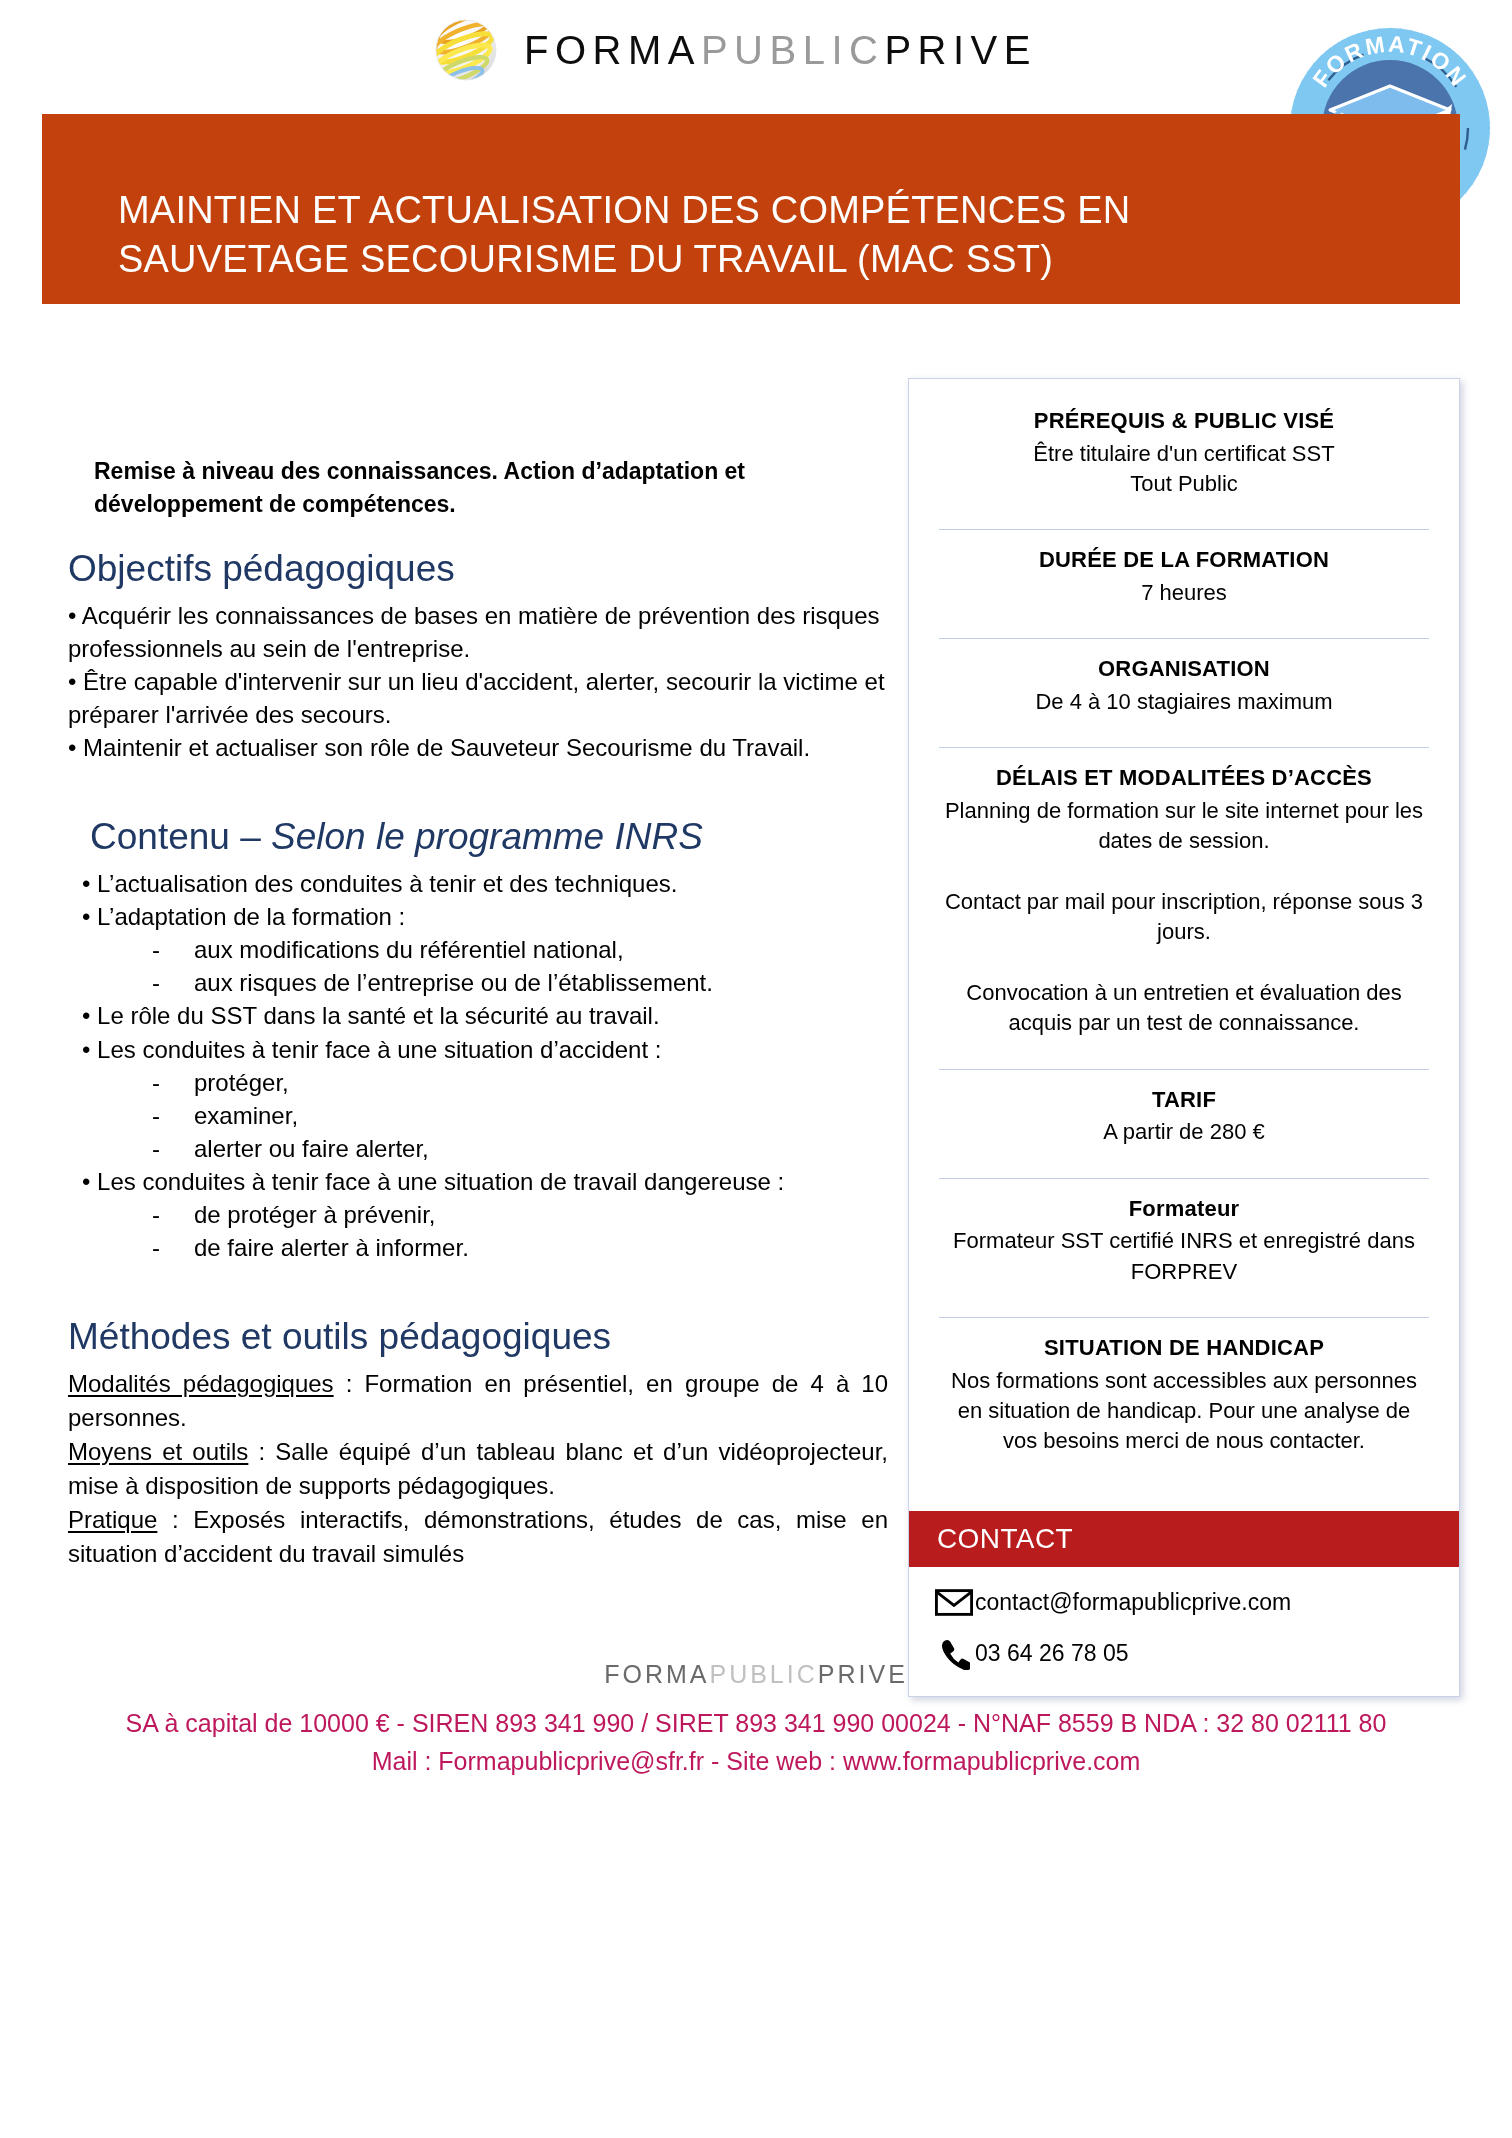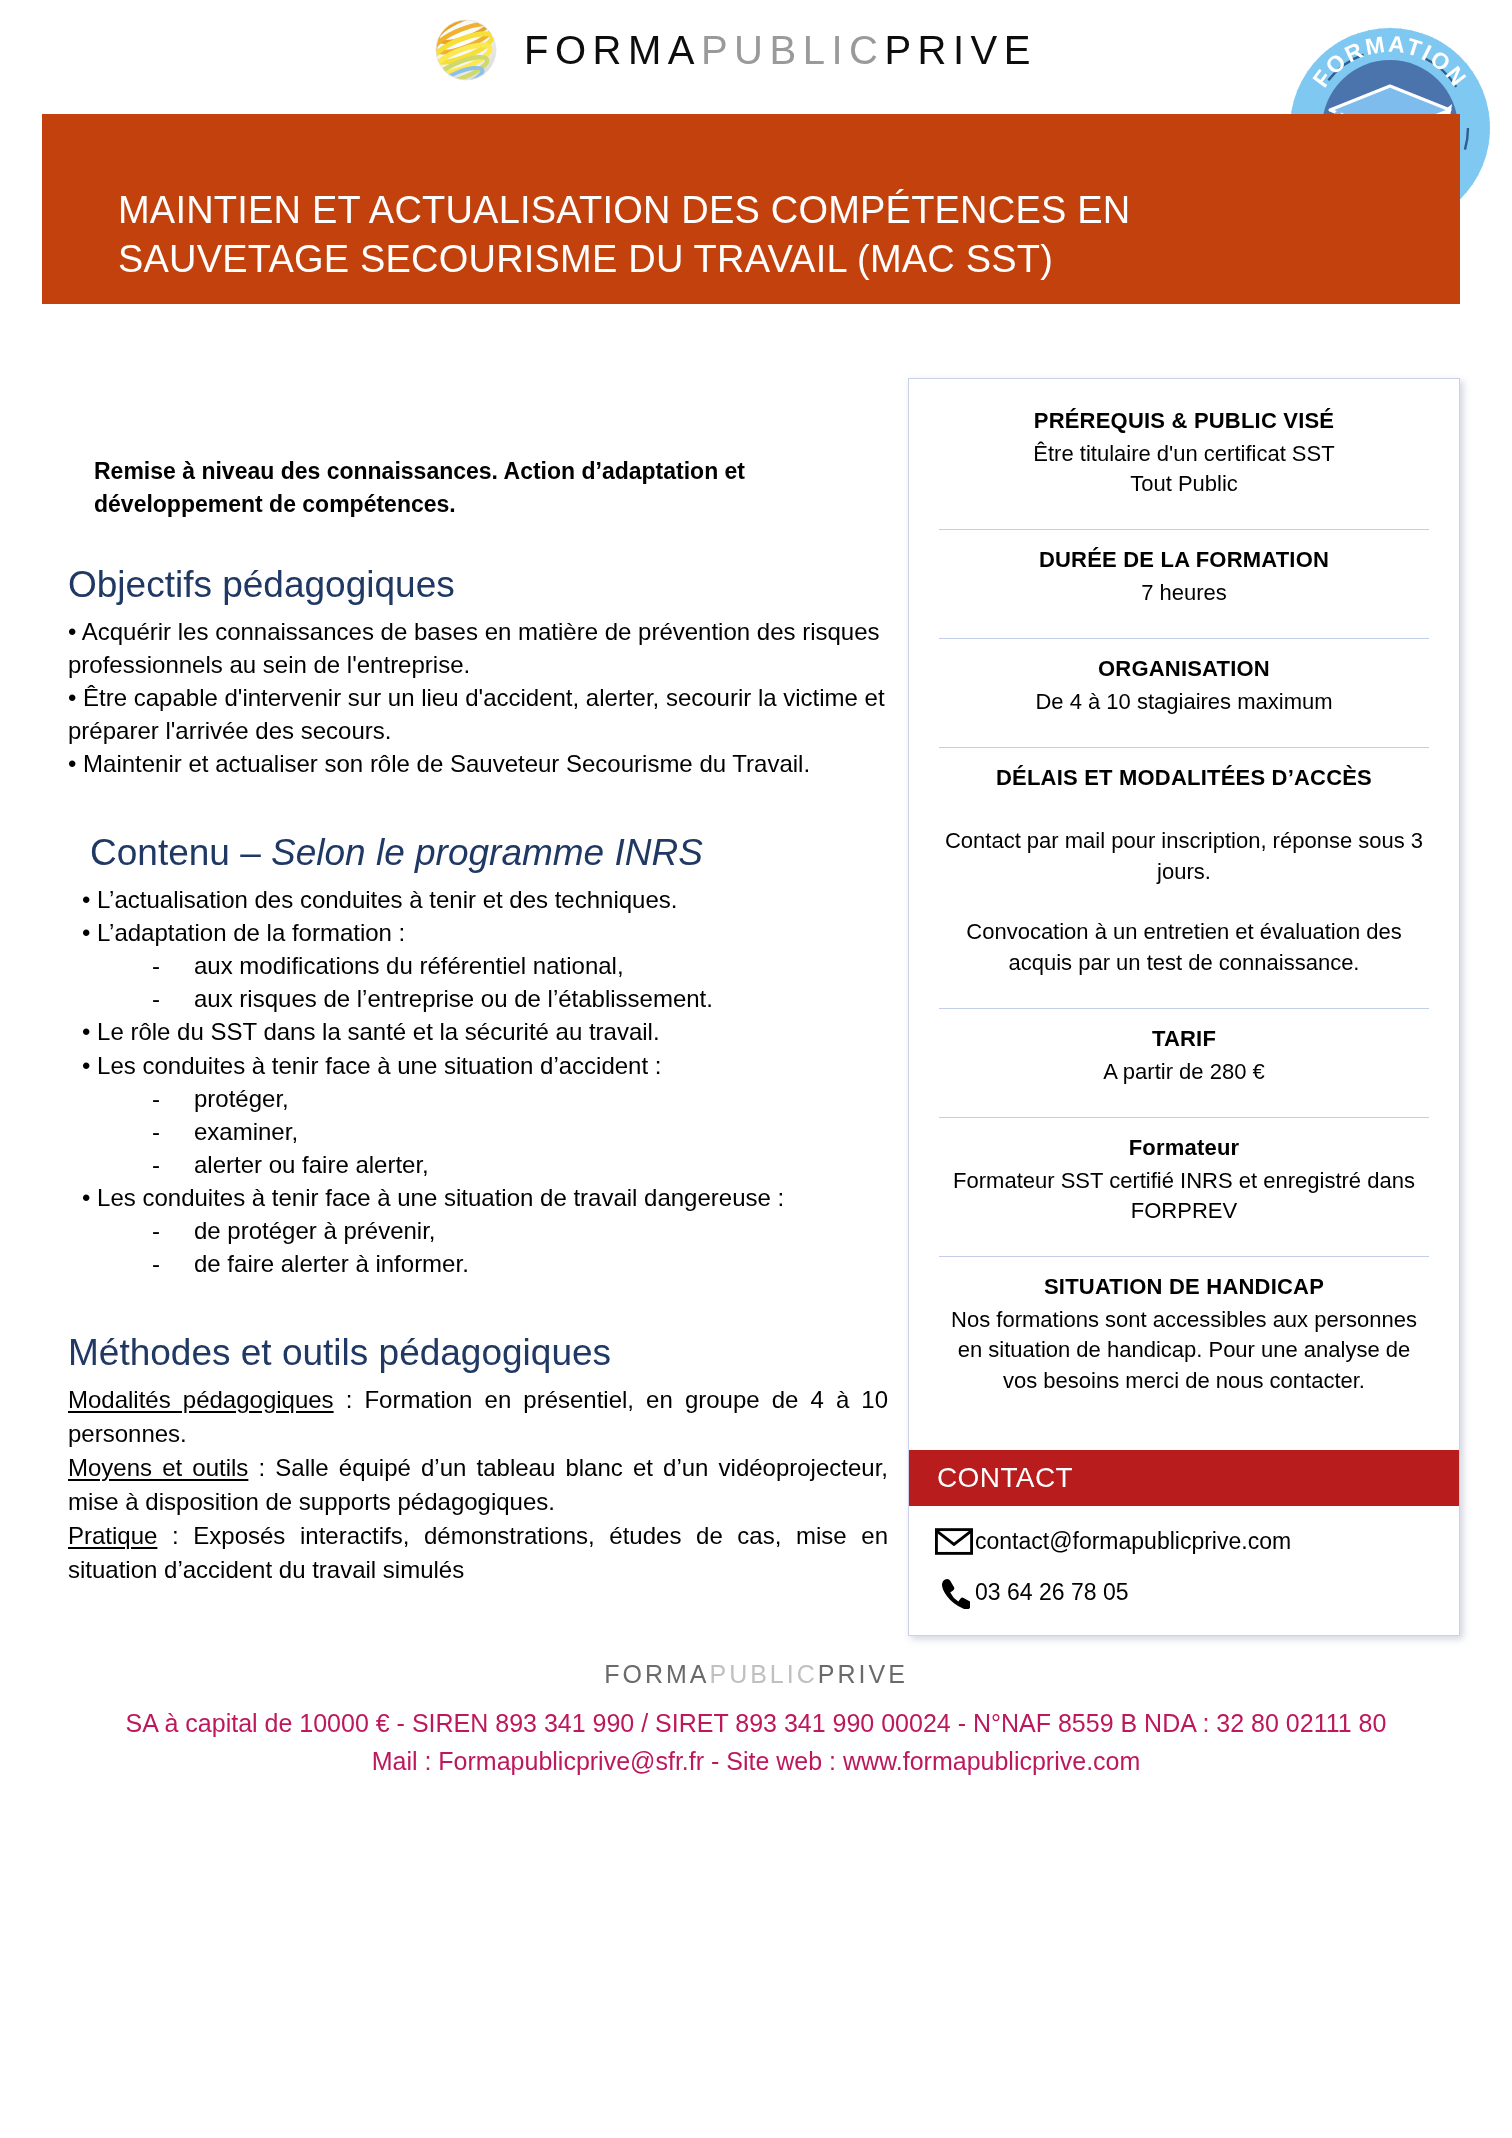--- a/index.html
+++ b/index.html
@@ -85,21 +85,21 @@
     position: absolute;
     left: 68px;
     top: 455px;
     width: 820px;
   }
   .lead {
     font-weight: bold;
     font-size: 23px;
     line-height: 1.42;
     margin-left: 26px;
-    margin-bottom: 44px;
+    margin-bottom: 28px;
     width: 760px;
   }
   .h2 {
     color: #1f3864;
     font-size: 37px;
     font-weight: 400;
     line-height: 1.15;
     margin-bottom: 8px;
   }
   .h2.indent { margin-left: 22px; }
@@ -358,20 +358,21 @@
           <div class="sb-p">7 heures</div>
         </div>
         <div class="sb-rule"></div>
         <div class="sb-block">
           <div class="sb-h">ORGANISATION</div>
           <div class="sb-p">De 4 à 10 stagiaires maximum</div>
         </div>
         <div class="sb-rule"></div>
         <div class="sb-block">
           <div class="sb-h">DÉLAIS ET MODALITÉES D’ACCÈS</div>
+          <div class="sb-p">Planning de formation sur le site internet  pour les dates de session.</div>
           <div class="sb-p">&nbsp;</div>
           <div class="sb-p">Contact par mail pour inscription, réponse sous 3 jours.</div>
           <div class="sb-p">&nbsp;</div>
           <div class="sb-p">Convocation à un entretien et évaluation des acquis par un test de connaissance.</div>
         </div>
         <div class="sb-rule"></div>
         <div class="sb-block">
           <div class="sb-h">TARIF</div>
           <div class="sb-p">A partir de 280 €</div>
         </div>

